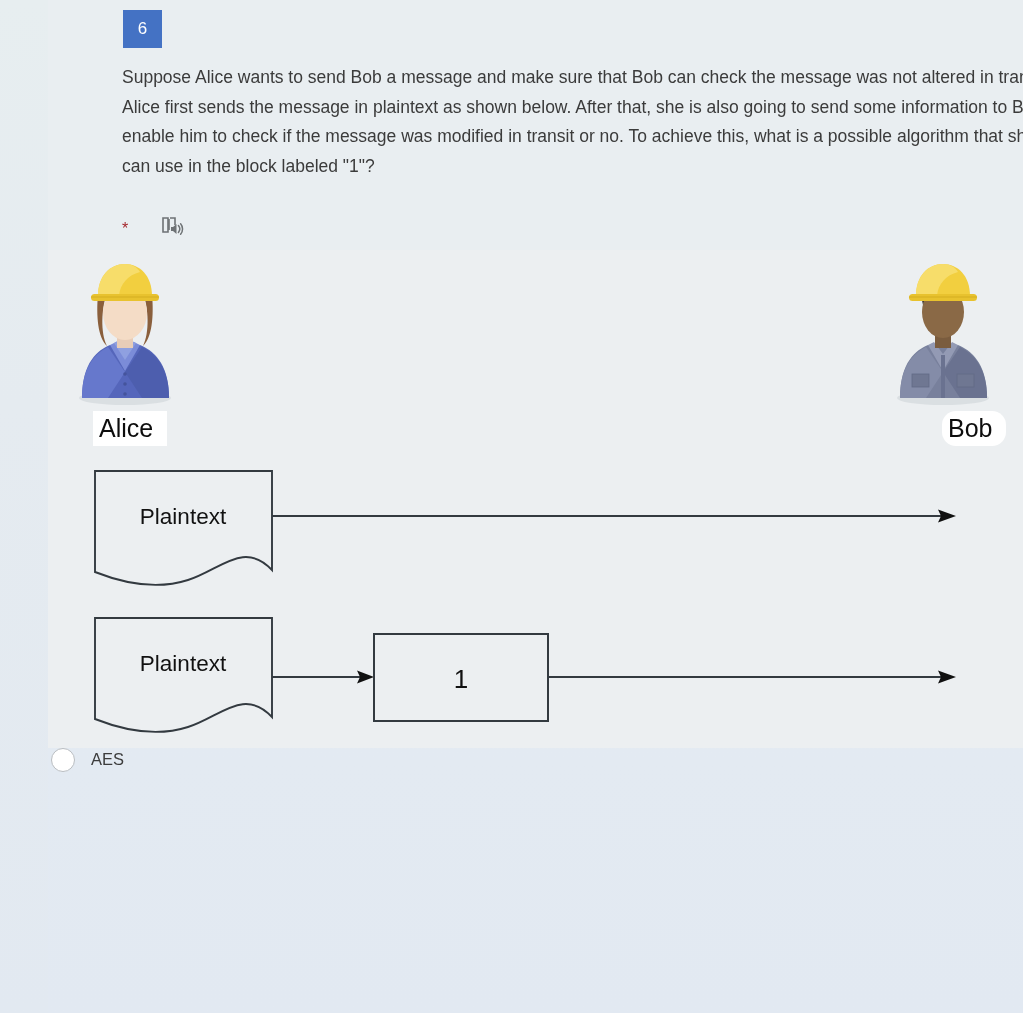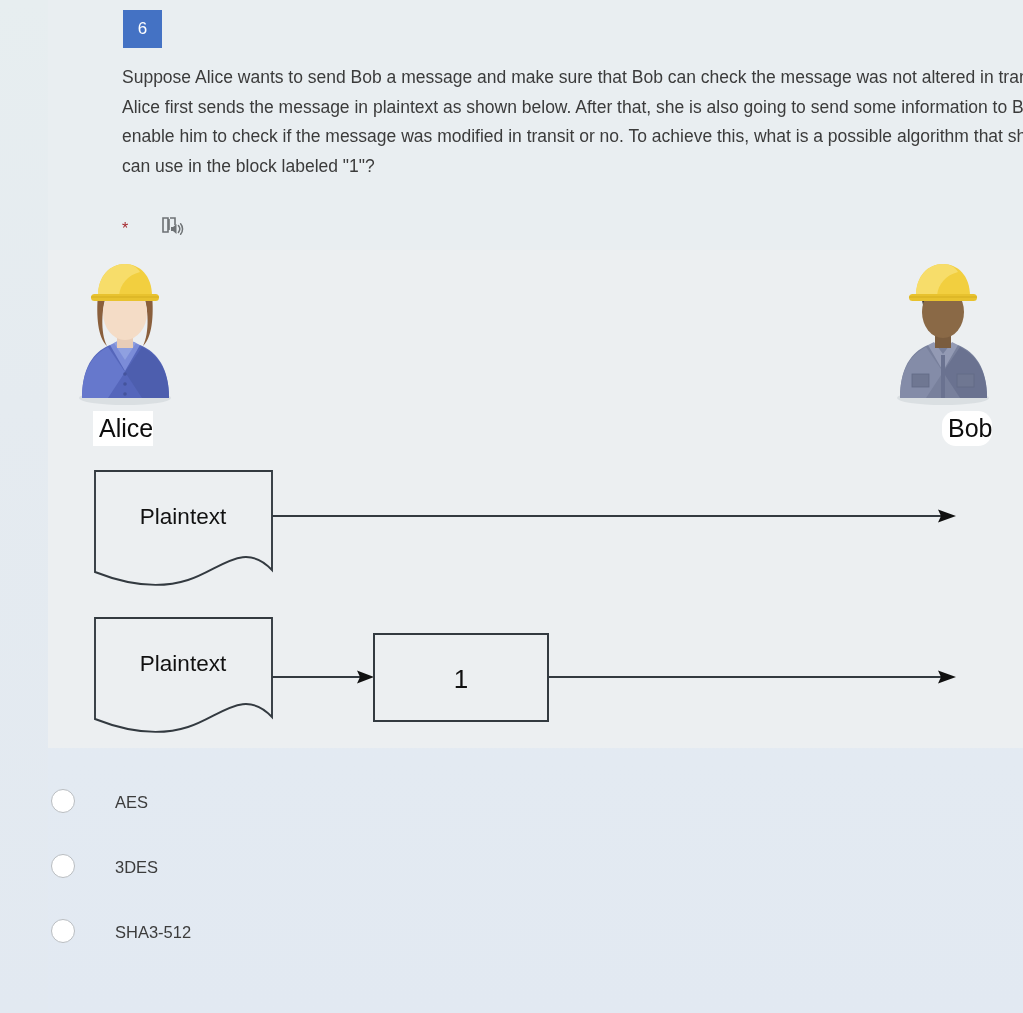--- a/index.html
+++ b/index.html
@@ -93,41 +93,40 @@
   }
   #diagram-svg { display:block; }
 
   .fig-label {
     position: absolute;
     background: #ffffff;
     color: #0d0d0d;
     font-family: "Liberation Sans", sans-serif;
     font-size: 25px;
     line-height: 30px;
-    padding: 2px 0 3px 6px;
+    padding: 2px 14px 3px 6px;
     white-space: nowrap;
   }
   #label-alice { left: 45px; top: 161px; }
   #label-bob   { left: 894px; top: 161px; border-radius: 14px; }
 
   
   #options {
     position: absolute;
     left: 0; top: 748px;
     width: 1023px;
     height: 265px;
   }
   .option-row {
     position: absolute;
     left: 0;
     width: 1023px;
     height: 65px;
     display: flex;
-    align-items: flex-end;
-    gap: 24px;
+    align-items: flex-start;
   }
   .option-radio {
     margin-left: 51px;
     width: 24px; height: 24px;
     border-radius: 50%;
     background: #ffffff;
     border: 1px solid #b9bdc1;
     box-sizing: border-box;
     flex: 0 0 auto;
   }
@@ -260,21 +259,13 @@
   <div class="fig-label" id="label-alice">Alice</div>
 
   <div class="fig-label" id="label-bob">Bob</div>
 </div>
 
 <div id="options">
   <div class="option-row" style="top:0px">
     <span class="option-radio"></span>
     <span class="option-label">AES</span>
   </div>
-  <div class="option-row" style="top:65px">
-    <span class="option-radio"></span>
-    <span class="option-label">3DES</span>
-  </div>
-  <div class="option-row" style="top:130px">
-    <span class="option-radio"></span>
-    <span class="option-label">SHA3-512</span>
-  </div>
 </div>
 
 </body></html>

